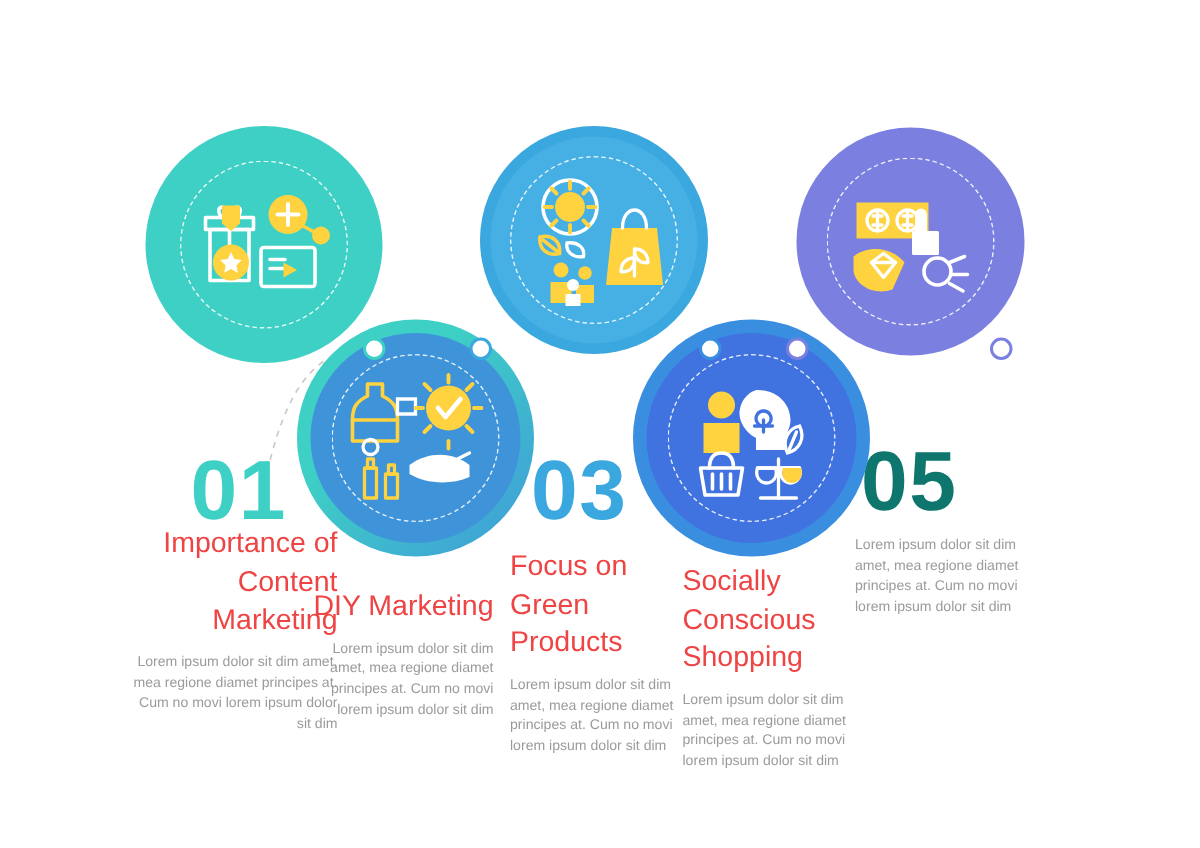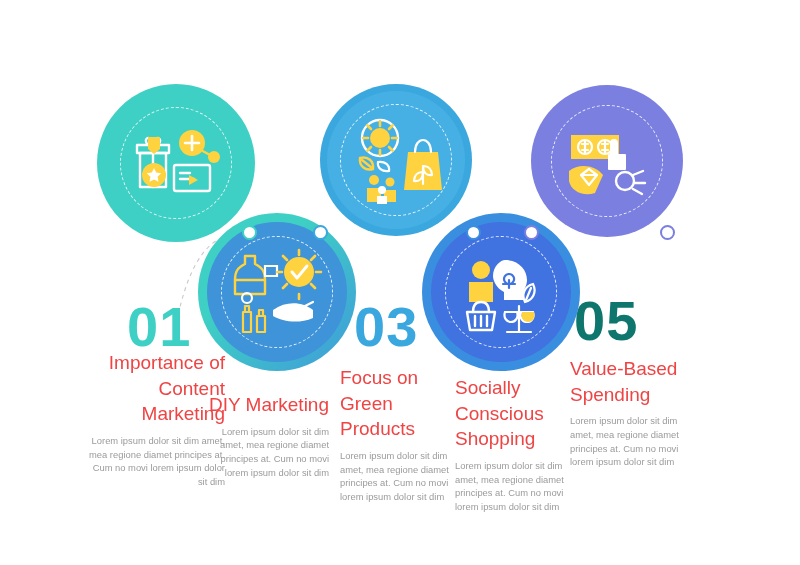--- a/index.html
+++ b/index.html
@@ -307,17 +307,16 @@
     <p class="title">Focus on Green Products</p>
     <p class="body">Lorem ipsum dolor sit dim amet, mea regione diamet principes at. Cum no movi lorem ipsum dolor sit dim</p>
   </div>
 
   <div class="txt ta-left" style="left:455px;top:375px;width:120px;">
     <p class="title">Socially Conscious Shopping</p>
     <p class="body">Lorem ipsum dolor sit dim amet, mea regione diamet principes at. Cum no movi lorem ipsum dolor sit dim</p>
   </div>
 
   <div class="txt ta-left" style="left:570px;top:356px;width:122px;">
-    <p class="title">Value-Based Spending</p>
     <p class="body">Lorem ipsum dolor sit dim amet, mea regione diamet principes at. Cum no movi lorem ipsum dolor sit dim</p>
   </div>
 
 </div>
 
 </body></html>

